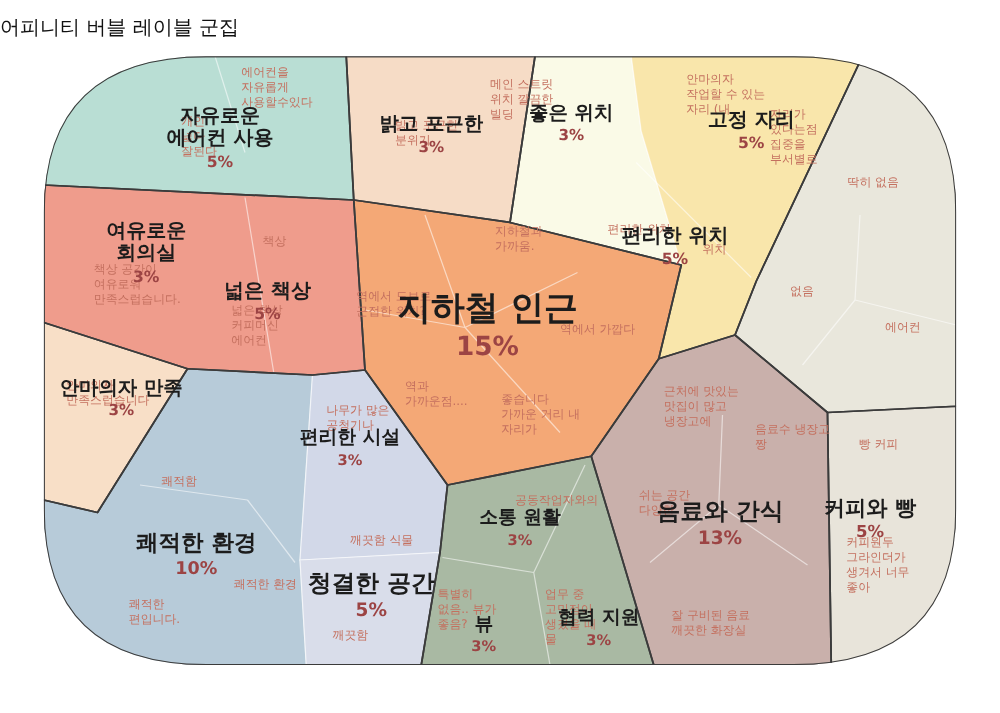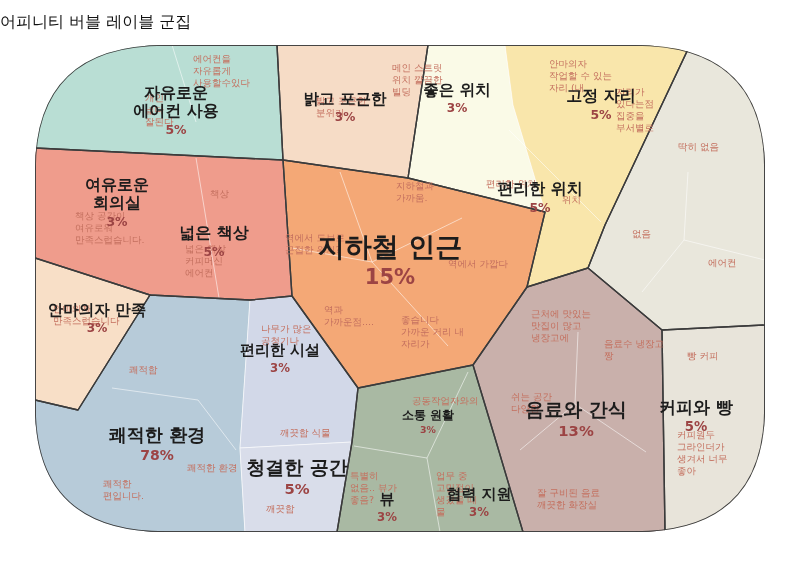--- a/index.html
+++ b/index.html
@@ -101,21 +101,21 @@
     <div class="nt" style="left:448px;top:258px">역에서 가깝다</div>
     <div class="nt" style="left:324px;top:304px">역과
 가까운점....</div>
     <div class="nt" style="left:401px;top:314px">좋습니다
 가까운 거리 내
 자리가</div>
     <div class="nt" style="left:53px;top:303px">안마의자
 만족스럽습니다</div>
     <div class="nt" style="left:261px;top:323px">나무가 많은
 공청기나</div>
-    <div class="nt" style="left:129px;top:364px">쾌적함</div>
+    <div class="nt" style="left:129px;top:380px">쾌적함</div>
     <div class="nt" style="left:187px;top:462px">쾌적한 환경</div>
     <div class="nt" style="left:103px;top:478px">쾌적한
 편입니다.</div>
     <div class="nt" style="left:280px;top:427px">깨끗함 식물</div>
     <div class="nt" style="left:266px;top:503px">깨끗함</div>
     <div class="nt" style="left:412px;top:395px">공동작업자와의</div>
     <div class="nt" style="left:350px;top:470px">특별히
 없음.. 뷰가
 좋음?</div>
     <div class="nt" style="left:436px;top:470px">업무 중
@@ -176,27 +176,27 @@
     <div class="lg" style="left:97px;top:319px;font-size:15.5px">
       <div class="bl">안마의자 만족</div>
       <div class="pc">3%</div>
     </div>
     <div class="lg" style="left:280px;top:358px;font-size:15px">
       <div class="bl">편리한 시설</div>
       <div class="pc">3%</div>
     </div>
     <div class="lg" style="left:157px;top:444px;font-size:18px">
       <div class="bl">쾌적한 환경</div>
-      <div class="pc">78%</div>
+      <div class="pc">10%</div>
     </div>
     <div class="lg" style="left:297px;top:477px;font-size:19px">
       <div class="bl">청결한 공간</div>
       <div class="pc">5%</div>
     </div>
-    <div class="lg" style="left:428px;top:422px;font-size:12px">
+    <div class="lg" style="left:416px;top:422px;font-size:15px">
       <div class="bl">소통 원활</div>
       <div class="pc">3%</div>
     </div>
     <div class="lg" style="left:387px;top:507px;font-size:15px">
       <div class="bl">뷰</div>
       <div class="pc">3%</div>
     </div>
     <div class="lg" style="left:479px;top:502px;font-size:15px">
       <div class="bl">협력 지원</div>
       <div class="pc">3%</div>

